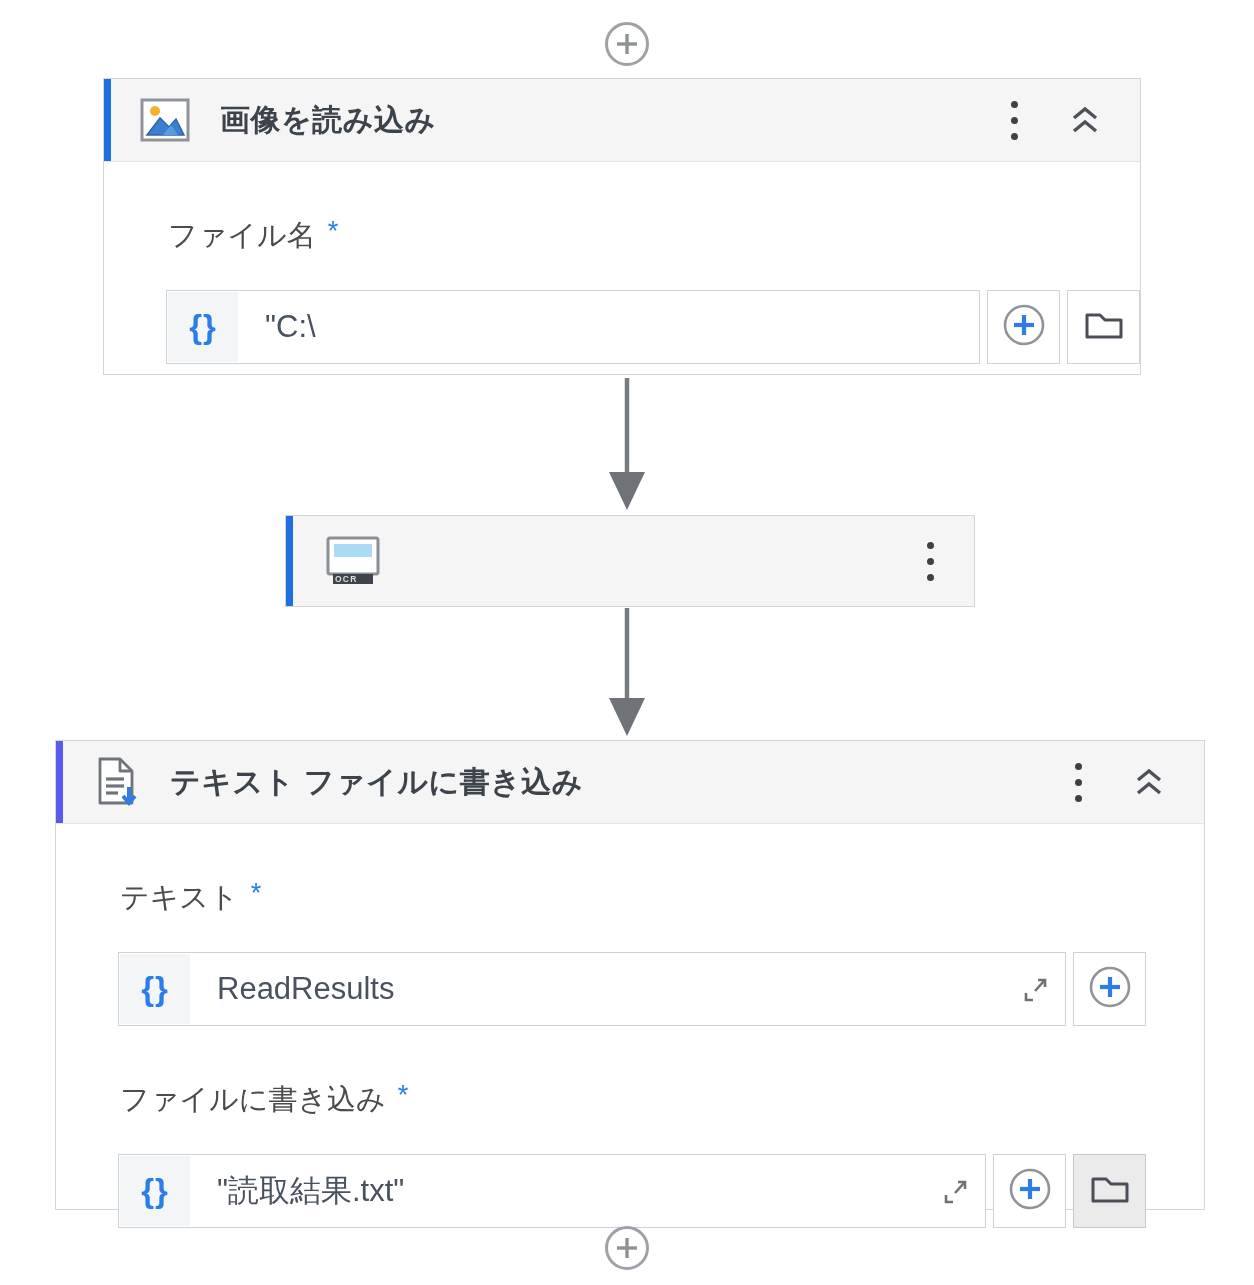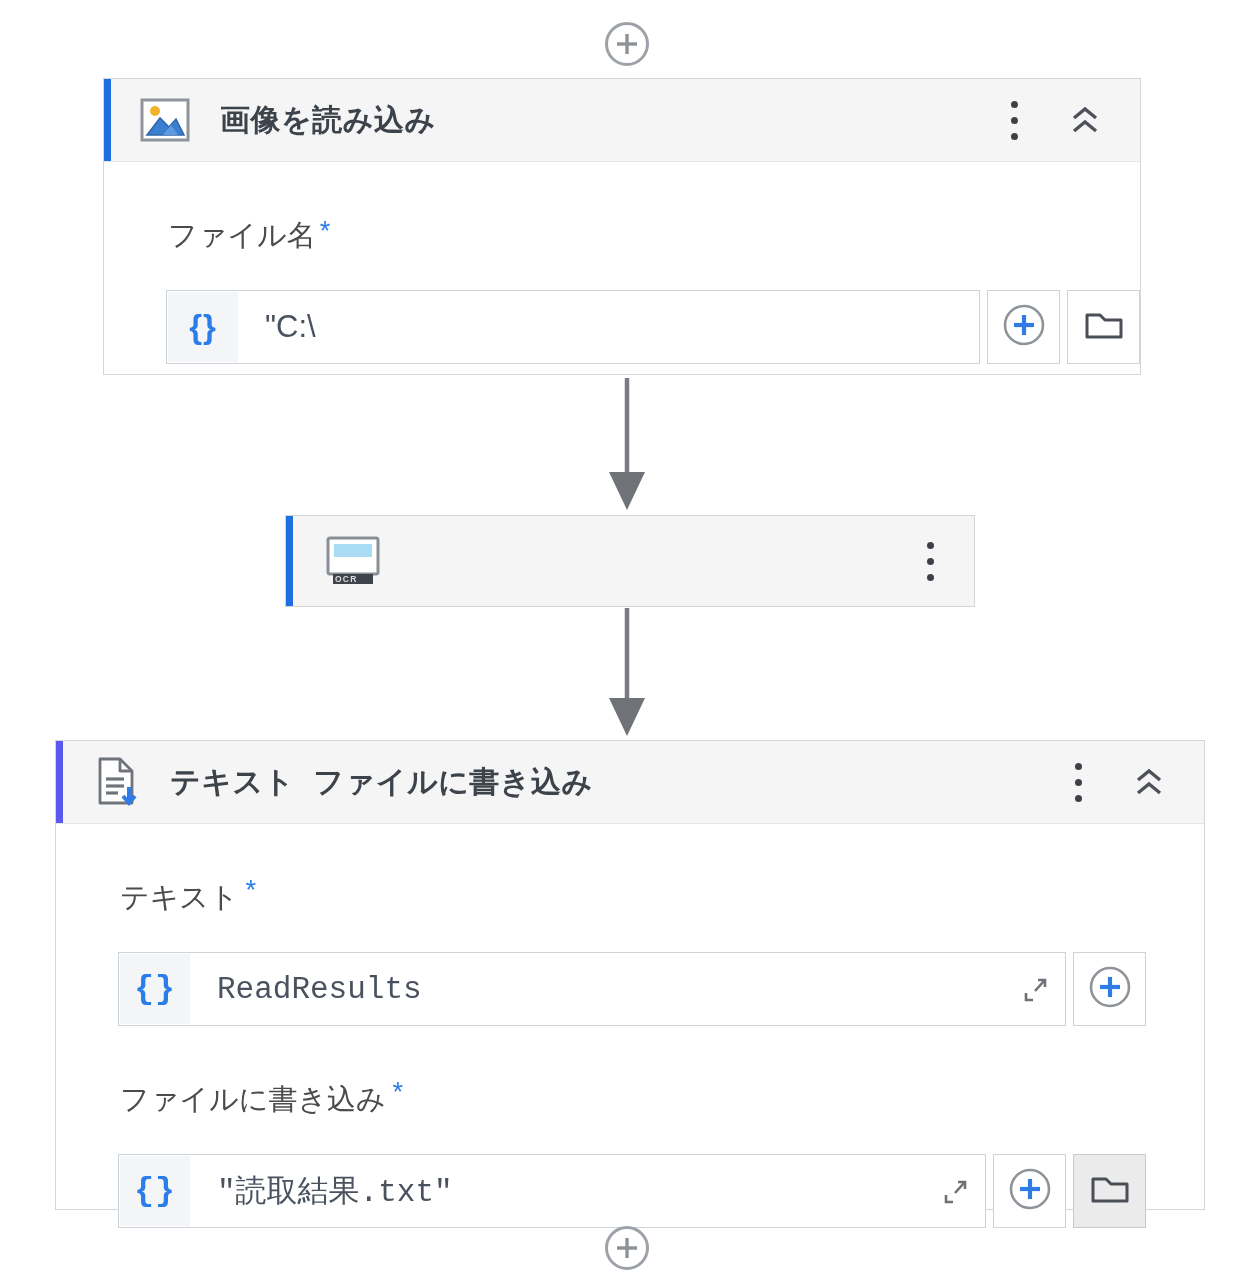--- a/index.html
+++ b/index.html
@@ -12,38 +12,38 @@
   .add-top{top:20px;}
   .add-bottom{top:1224px;}
   
   .arrow{position:absolute;left:607px;width:40px;}
   .arrow1{top:378px;height:134px;}
   .arrow2{top:608px;height:130px;}
   
   .card{position:absolute;background:#ffffff;border:1px solid #d5d5d5;box-sizing:border-box;}
   .card1{left:55px;top:78px;width:1038px;height:297px;margin-left:48px;}
   .card2{left:285px;top:515px;width:690px;height:92px;background:#f5f5f6;display:flex;align-items:center;padding-left:9px;}
-  .card3{left:55px;top:740px;width:1150px;height:470px;font-family:Liberation Mono, monospace;}
+  .card3{left:55px;top:740px;width:1150px;height:470px;}
   .accent{position:absolute;left:0;top:0;width:7px;background:#1f6fe0;z-index:2;}
   .accent-header{height:82px;}
   .accent-full{height:100%;}
   .accent-violet{background:#5a5bee;}
   .card-header{
     height:82px;display:flex;align-items:center;background:#f5f5f6;
     border-bottom:1px solid #e5e5e5;padding:0 38px 0 36px;position:relative;
   }
   .header-icon{margin-right:30px;display:flex;flex:none;}
   .card-title{font-size:30px;font-weight:700;color:#3d434b;letter-spacing:.5px;white-space:pre;}
   .header-spacer{flex:1;}
   .kebab{display:flex;flex-direction:column;gap:9px;padding:6px 10px;cursor:pointer;}
   .kebab i{width:7px;height:7px;border-radius:50%;background:#3c4148;}
   .collapse-btn{margin-left:40px;cursor:pointer;display:flex;}
   
   .card-body{padding:0 0 0 62px;}
-  .field-label{font-size:29px;color:#4b4b4b;margin:54px 0 34px 2px;display:flex;gap:4px;align-items:flex-start;}
+  .field-label{font-size:29px;color:#4b4b4b;margin:54px 0 34px 2px;display:flex;gap:12px;align-items:flex-start;}
   .req{color:#2b7de9;font-size:27px;line-height:1;padding-top:2px;}
   .field-row{display:flex;align-items:stretch;gap:7px;height:74px;}
   .input-box{border:1px solid #ccd3da;background:#fff;display:flex;align-items:center;box-sizing:border-box;cursor:text;}
   .w-std{width:868px;}
   .w-wide{width:948px;}
   .prefix{
     width:70px;align-self:stretch;margin:1px;background:#f4f5f7;flex:none;
     display:flex;align-items:center;justify-content:center;
     font-size:33px;font-weight:600;color:#2b7de9;cursor:pointer;letter-spacing:1px;
   }

